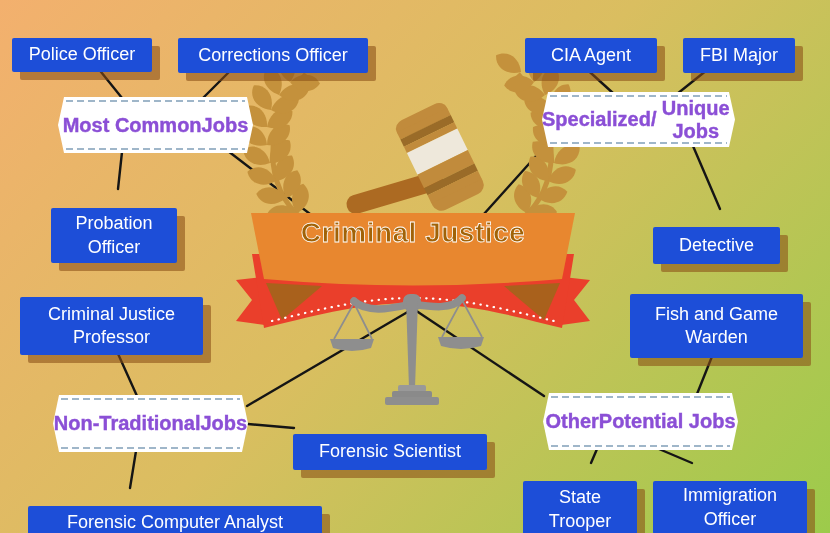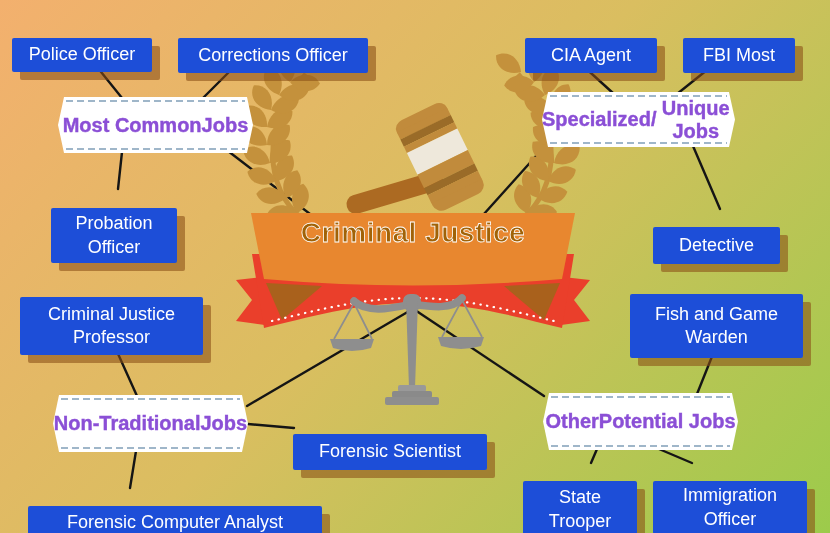--- a/index.html
+++ b/index.html
@@ -147,21 +147,21 @@
 <div class="job" style="left:178px;top:18px;width:190px;height:35px;">
     <span>Corrections Officer</span>
   </div>
 <div class="job" style="left:51px;top:188px;width:126px;height:55px;">
     <span>Probation Officer</span>
   </div>
 <div class="job" style="left:525px;top:18px;width:132px;height:35px;">
     <span>CIA Agent</span>
   </div>
 <div class="job" style="left:683px;top:18px;width:112px;height:35px;">
-    <span>FBI Most</span>
+    <span>FBI Major</span>
   </div>
 <div class="job" style="left:653px;top:207px;width:127px;height:37px;">
     <span>Detective</span>
   </div>
 <div class="job" style="left:20px;top:277px;width:183px;height:58px;">
     <span>Criminal Justice Professor</span>
   </div>
 <div class="job" style="left:293px;top:414px;width:194px;height:36px;">
     <span>Forensic Scientist</span>
   </div>

